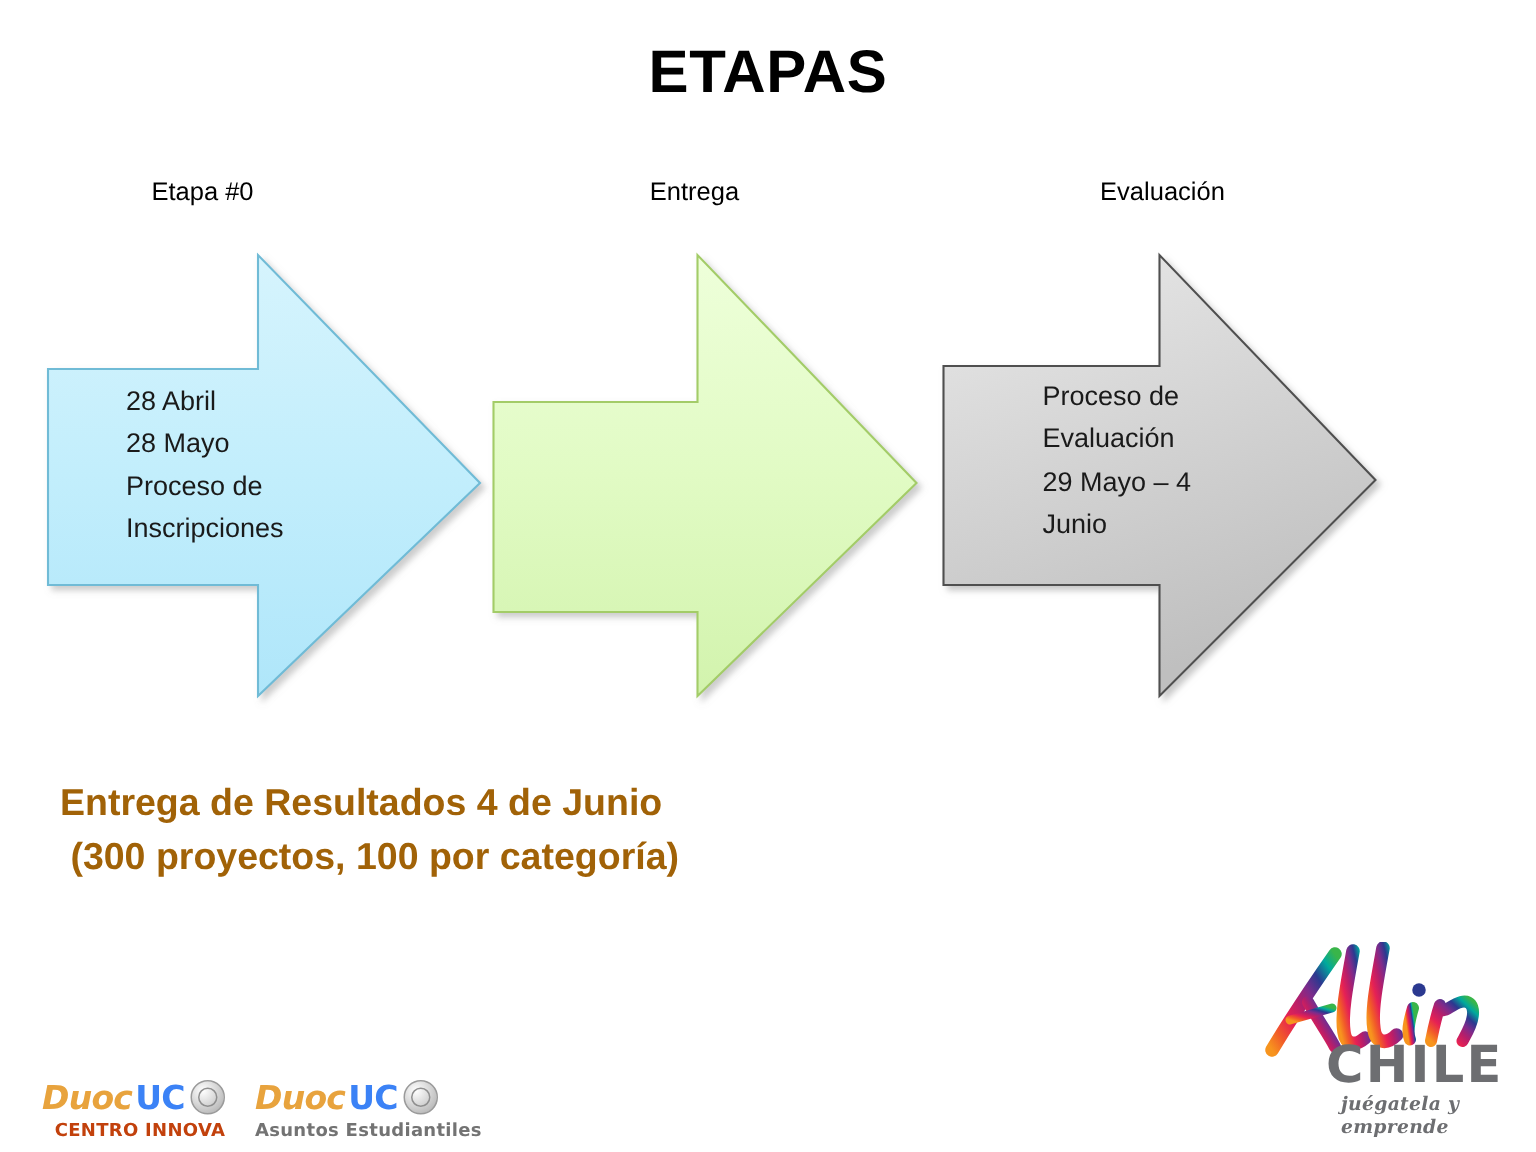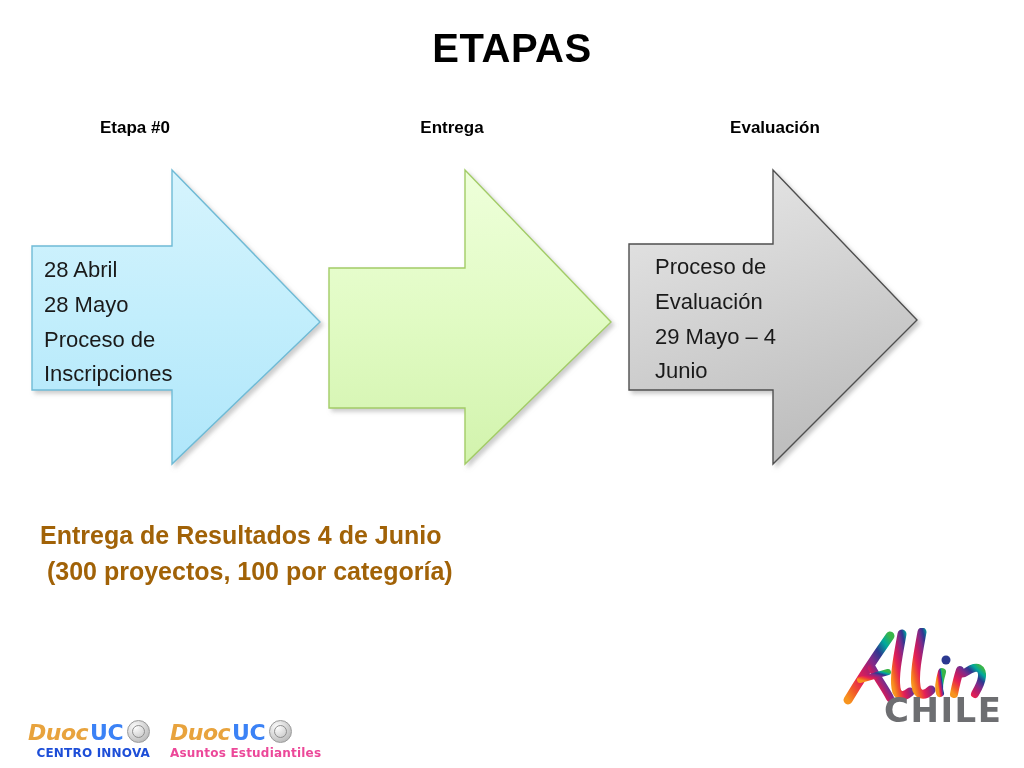--- a/index.html
+++ b/index.html
@@ -33,45 +33,46 @@
     font-weight: bold;
     color: #000000;
     letter-spacing: 0.5px;
   }
 
   
   .stage-caption {
     position: absolute;
     top: 118px;
     font-size: 17px;
-    font-weight: bold;
+    font-weight: normal;
     color: #000000;
     text-align: center;
     white-space: nowrap;
   }
   .cap-0 { left: 55px;  width: 160px; }
-  .cap-1 { left: 372px; width: 160px; }
+  .cap-1 { left: 383px; width: 160px; }
   .cap-2 { left: 695px; width: 160px; }
 
   
   .arrow-wrap {
     position: absolute;
     top: 168px;
   }
   .arrow-svg {
     display: block;
     overflow: visible;
   }
   .arrow-text {
     position: absolute;
-    font-size: 22px;
+    font-size: 18px;
     line-height: 1.58;
     color: #1a1a1a;
     white-space: pre;
     pointer-events: none;
+    margin-left: 40px;
   }
 
   .wrap-0 { left: 28px;  width: 300px; height: 300px; }
   .wrap-1 { left: 325px; width: 295px; height: 300px; }
   .wrap-2 { left: 625px; width: 300px; height: 300px; }
 
   .txt-0 { left: 16px;  top: 85px;  }
   .txt-1 { left: 32px;  top: 108px; }
   .txt-2 { left: 30px;  top: 82px;  }
 
@@ -129,26 +130,26 @@
     position: absolute;
     left: 4px; top: 4px;
     width: 11px; height: 11px;
     border-radius: 50%;
     border: 1px solid #8f8f8f;
   }
   .duoc-sub {
     font-family: "DejaVu Sans", sans-serif;
     font-weight: bold;
     font-size: 12px;
-    color: #ec4899;
+    color: #737373;
     text-align: right;
     margin-top: 1px;
     letter-spacing: 0.2px;
   }
-  .duoc-sub.centro { color: #1d4ed8; }
+  .duoc-sub.centro { color: #c2410c; }
 
   
   .allin-logo {
     position: absolute;
     left: 838px;
     top: 628px;
     width: 176px;
     height: 128px;
   }
   .allin-svg { display: block; }
@@ -286,15 +287,16 @@
 
         <path d="M84 4 C 80 26, 76 46, 78 58 C 79 67, 86 69, 93 62" stroke-width="9"></path>
 
         <path d="M104 44 C 101 54, 100 60, 102 65" stroke-width="8"></path>
 
         <path d="M116 66 C 118 56, 120 48, 122 42 C 124 50, 128 42, 136 40 C 144 38, 146 46, 142 56 C 140 61, 138 64, 137 66" stroke-width="8"></path>
       </g>
       <circle cx="108" cy="32" r="4.5" fill="#2B3990"></circle>
     </svg>
     <div class="allin-chile">CHILE</div>
+    <div class="allin-tag">juégatela y emprende</div>
   </div>
 
 </div>
 
 </body></html>

